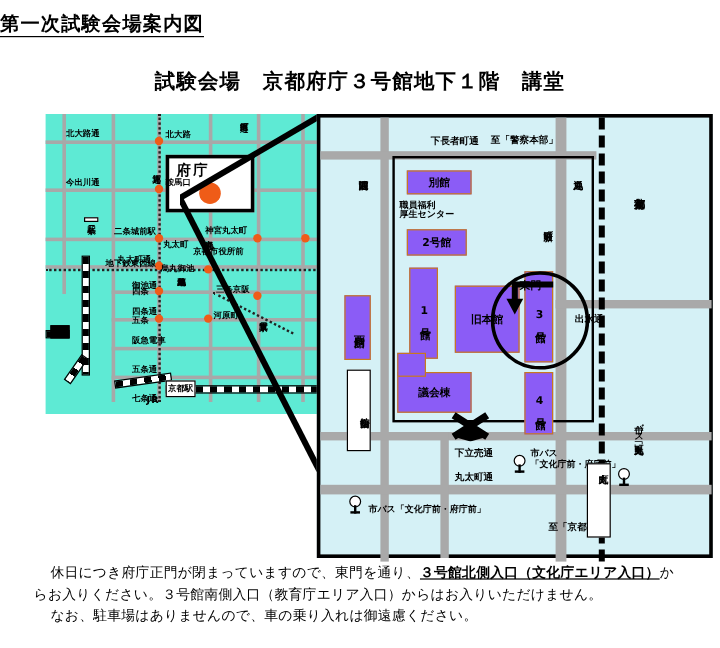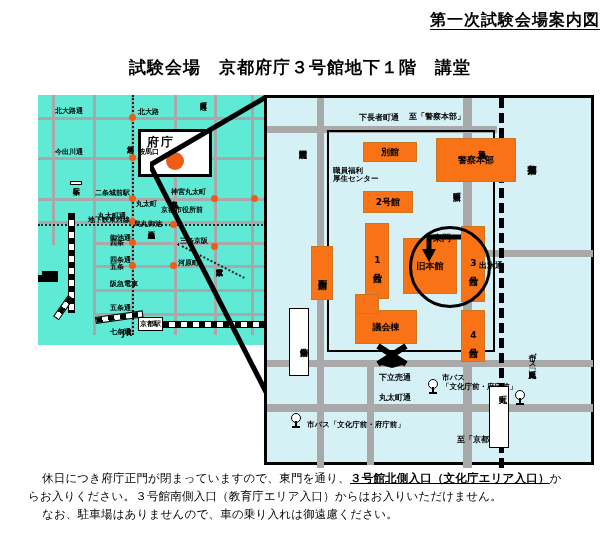--- a/index.html
+++ b/index.html
@@ -5,21 +5,21 @@
   html,body{margin:0;padding:0;}
   body{
     width:600px;height:540px;background:#ffffff;
     font-family:"Liberation Serif","DejaVu Serif",serif;
     color:#000;overflow:hidden;position:relative;
   }
   .page{position:relative;width:600px;height:540px;}
 
   
   .title{
-    position:absolute;left:0;top:10px;width:600px;text-align:right;
+    position:absolute;left:0;top:10px;width:600px;text-align:left;
     font-size:16px;font-weight:700;letter-spacing:1px;
   }
   .title span{border-bottom:1px solid #000;padding-bottom:1px;}
   .subtitle{
     position:absolute;left:0;top:56px;width:600px;text-align:center;
     font-size:17px;font-weight:700;letter-spacing:1px;
   }
 
   
   .maps{position:absolute;left:0;top:95px;width:600px;height:370px;}
@@ -58,24 +58,24 @@
       text-orientation:upright;
       font-family:"DejaVu Sans","Liberation Sans",sans-serif;}
 
   
   .connector{position:absolute;left:150px;top:0px;width:130px;height:300px;}
 
   
   .mapR{position:absolute;left:264px;top:0px;width:330px;height:370px;
         background:#d5f1f6;border:3px solid #000;box-sizing:border-box;}
   .mapR .lbl,.mapR .lblV{font-size:8px;}
-  .bldg{position:absolute;background:#f97316;border:1px solid #c87820;
+  .bldg{position:absolute;background:#8b5cf6;border:1px solid #c87820;
         box-sizing:border-box;color:#000;font-weight:700;font-size:9px;
         display:flex;align-items:center;justify-content:center;text-align:center;
-        font-family:"DejaVu Sans","Liberation Sans",sans-serif;margin-left:24px;}
+        font-family:"DejaVu Sans","Liberation Sans",sans-serif;}
   .bldgV{writing-mode:vertical-rl;text-orientation:upright;letter-spacing:1px;}
   .compound{position:absolute;border:2px solid #000;box-sizing:border-box;background:transparent;}
   .whitebox{position:absolute;border:1px solid #000;background:#fff;
         font-size:8px;font-weight:700;writing-mode:vertical-rl;
         text-orientation:upright;padding:2px 0;text-align:center;
         font-family:"DejaVu Sans","Liberation Sans",sans-serif;}
   .circleMark{position:absolute;border:3px solid #000;border-radius:50%;background:transparent;}
   .busstop{position:absolute;width:10px;height:14px;}
   .busstop .head{position:absolute;left:0;top:0;width:10px;height:10px;
         border:1.5px solid #000;border-radius:50%;background:#fff;box-sizing:border-box;}
@@ -197,21 +197,20 @@
       <div class="roadH" style="left:196px;top:152px;width:130px;height:7px;background:#a9a9a9;"></div>
       <div class="roadH" style="left:0;top:262px;width:326px;height:7px;background:#a9a9a9;"></div>
       <div class="roadH" style="left:0;top:306px;width:326px;height:8px;background:#a9a9a9;"></div>
       <div class="roadV" style="left:100px;top:262px;height:105px;width:7px;background:#a9a9a9;"></div>
 
       <div style="position:absolute;left:232px;top:0;height:370px;border-left:5px dashed #000;"></div>
 
       <div class="compound" style="left:60px;top:32px;width:168px;height:222px;"></div>
 
       <div class="bldg" style="left:72px;top:44px;width:54px;height:20px;">別館</div>
-      <div class="bldg" style="left:145px;top:40px;width:80px;height:44px;">警察本部</div>
       <div class="bldg" style="left:72px;top:93px;width:50px;height:22px;">2号館</div>
       <div class="bldg bldgV" style="left:74px;top:125px;width:24px;height:76px;">1号館</div>
       <div class="bldg" style="left:112px;top:140px;width:54px;height:56px;">旧本館</div>
       <div class="bldg bldgV" style="left:170px;top:128px;width:24px;height:76px;">3号館</div>
       <div class="bldg bldgV" style="left:170px;top:212px;width:24px;height:52px;">4号館</div>
       <div class="bldg" style="left:64px;top:212px;width:62px;height:34px;">議会棟</div>
       <div class="bldg" style="left:64px;top:196px;width:24px;height:20px;"></div>
       <div class="bldg bldgV" style="left:20px;top:148px;width:22px;height:54px;">西別館</div>
 
       <div class="lbl" style="left:66px;top:69px;line-height:1.1;font-size:7.5px;">職員福利<br>厚生センター</div>

